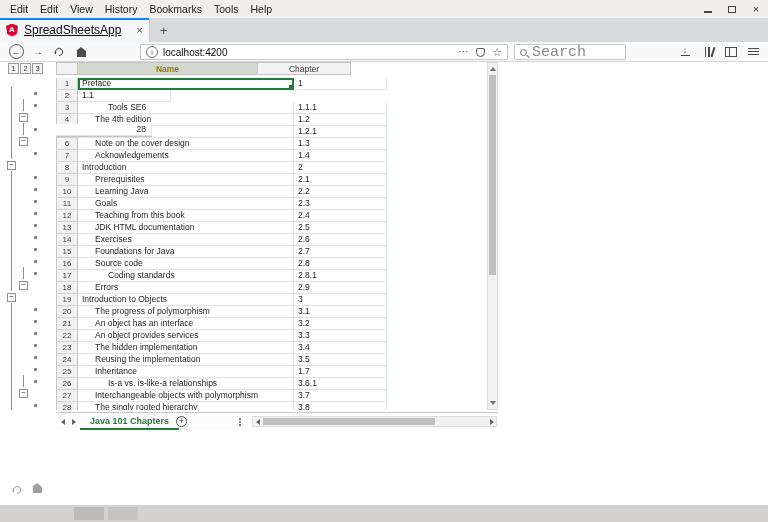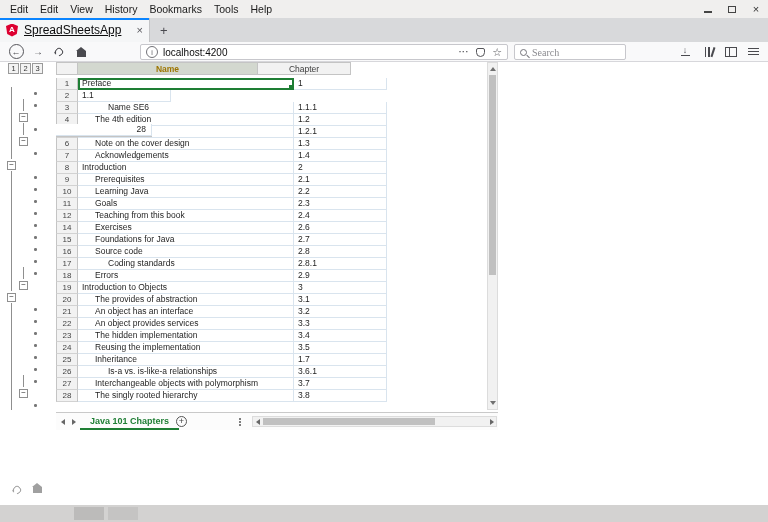--- a/index.html
+++ b/index.html
@@ -51,21 +51,21 @@
     display:flex;align-items:center;justify-content:center;margin-right:5px;flex:0 0 auto;}
   .url-text{font-size:10px;color:#0c0c0d;flex:1;white-space:nowrap;overflow:hidden;}
   .url-actions{display:flex;align-items:center;gap:7px;color:#5a5a5f;}
   .ellipsis{font-size:9px;font-weight:bold;letter-spacing:0.5px;line-height:1;}
   .pocket-shape{width:9px;height:9px;border:1.2px solid #55555a;border-radius:2px 2px 50% 50%;box-sizing:border-box;}
   .star{font-size:11px;color:#5a5a5f;line-height:1;}
   .searchbar{position:absolute;left:514px;top:2px;width:112px;height:16px;background:#fff;
     border:1px solid #c7c7cc;border-radius:2px;box-sizing:border-box;display:flex;align-items:center;padding:0 5px;gap:5px;}
   .mag{width:7px;height:7px;border:1.3px solid #73737a;border-radius:50%;position:relative;flex:0 0 auto;box-sizing:border-box;}
   .mag::after{content:"";position:absolute;width:4px;height:1.3px;background:#73737a;transform:rotate(45deg);left:5px;top:6.5px;}
-  .search-input{border:none;outline:none;font-size:10px;color:#333;width:84px;background:transparent;font-family:Liberation Serif, serif;padding:0;}
+  .search-input{border:none;outline:none;font-size:15px;color:#333;width:84px;background:transparent;font-family:Liberation Mono, monospace;padding:0;}
   .search-input::placeholder{color:#8a8a8f;}
   .tool-icon{position:absolute;top:0;height:19px;display:flex;align-items:center;justify-content:center;}
   .dl{left:676px;width:18px;flex-direction:column;}
   .dl-arrow{font-size:9px;line-height:7px;color:#4a4a4f;}
   .dl-bar{width:9px;height:1.5px;background:#4a4a4f;margin-top:1px;}
   .lib{left:700px;width:18px;gap:2px;}
   .lb{width:1.5px;height:10px;background:#4a4a4f;display:inline-block;}
   .lb.b3{transform:rotate(18deg);}
   .side{left:722px;width:18px;}
   .side-shape{width:12px;height:10px;border:1.2px solid #4a4a4f;box-sizing:border-box;position:relative;}
@@ -505,21 +505,21 @@
             <div class="cell chap">1</div>
             <div class="cell page">1</div>
           </div>
           <div class="g-row">
             <div class="cell num">2</div>
             <div class="cell chap">1.1</div>
             <div class="cell page">2</div>
           </div>
           <div class="g-row">
             <div class="cell num">3</div>
-            <div class="cell name" style="padding-left: 30px;">Name SE6</div>
+            <div class="cell name" style="padding-left: 30px;">Tools SE6</div>
             <div class="cell chap">1.1.1</div>
             <div class="cell page">2</div>
           </div>
           <div class="g-row">
             <div class="cell num">4</div>
             <div class="cell name" style="padding-left: 17px;">The 4th edition</div>
             <div class="cell chap">1.2</div>
             <div class="cell page">2</div>
           </div>
           <div class="g-row">
@@ -564,20 +564,26 @@
             <div class="cell chap">2.3</div>
             <div class="cell page">10</div>
           </div>
           <div class="g-row">
             <div class="cell num">12</div>
             <div class="cell name" style="padding-left: 17px;">Teaching from this book</div>
             <div class="cell chap">2.4</div>
             <div class="cell page">11</div>
           </div>
           <div class="g-row">
+            <div class="cell num">13</div>
+            <div class="cell name" style="padding-left: 17px;">JDK HTML documentation</div>
+            <div class="cell chap">2.5</div>
+            <div class="cell page">11</div>
+          </div>
+          <div class="g-row">
             <div class="cell num">14</div>
             <div class="cell name" style="padding-left: 17px;">Exercises</div>
             <div class="cell chap">2.6</div>
             <div class="cell page">12</div>
           </div>
           <div class="g-row">
             <div class="cell num">15</div>
             <div class="cell name" style="padding-left: 17px;">Foundations for Java</div>
             <div class="cell chap">2.7</div>
             <div class="cell page">12</div>
@@ -601,21 +607,21 @@
             <div class="cell page">14</div>
           </div>
           <div class="g-row">
             <div class="cell num">19</div>
             <div class="cell name" style="padding-left: 4px;">Introduction to Objects</div>
             <div class="cell chap">3</div>
             <div class="cell page">15</div>
           </div>
           <div class="g-row">
             <div class="cell num">20</div>
-            <div class="cell name" style="padding-left: 17px;">The provides of abstraction</div>
+            <div class="cell name" style="padding-left: 17px;">The progress of polymorphism</div>
             <div class="cell chap">3.1</div>
             <div class="cell page">15</div>
           </div>
           <div class="g-row">
             <div class="cell num">21</div>
             <div class="cell name" style="padding-left: 17px;">An object has an interface</div>
             <div class="cell chap">3.2</div>
             <div class="cell page">17</div>
           </div>
           <div class="g-row">

